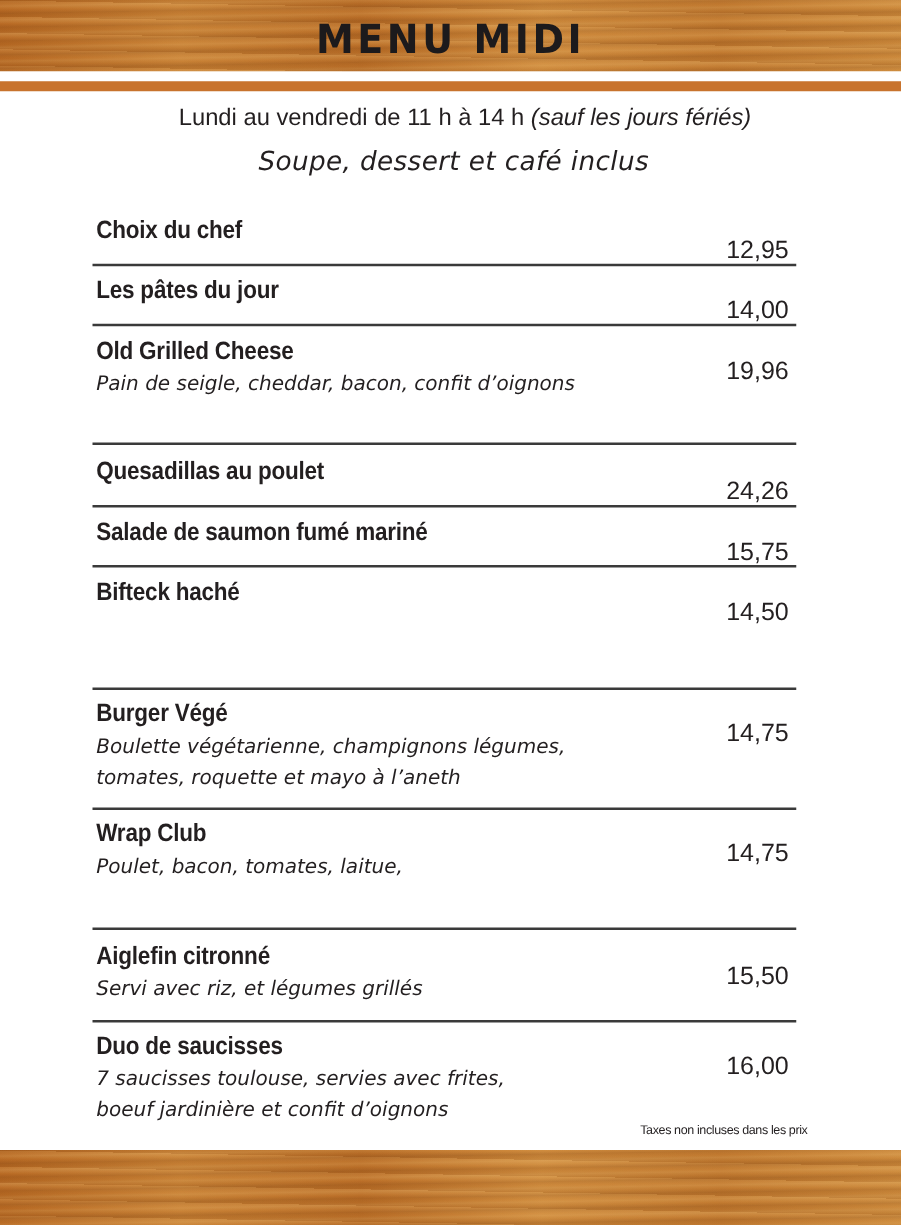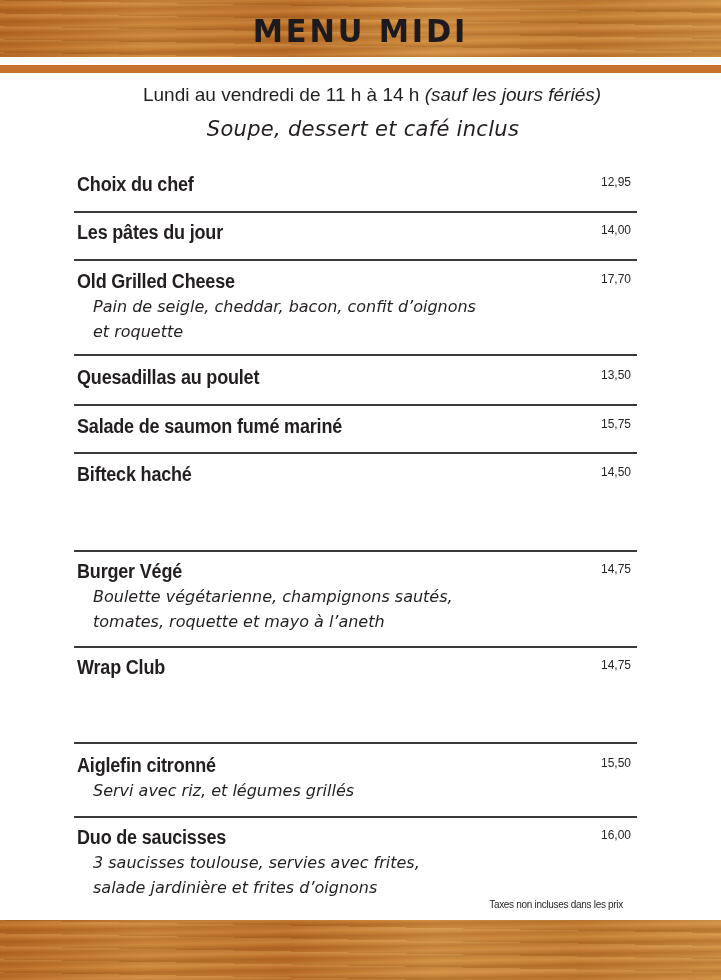--- a/index.html
+++ b/index.html
@@ -40,33 +40,33 @@
     font-size: 21px; color: #231f20; font-style: italic; letter-spacing: 0.3px;
   }
   .item { position: absolute; left: 77px; width: 560px; }
   .item-name {
     position: absolute; left: 0; top: 0;
     font-family: "Liberation Sans", sans-serif; font-weight: bold;
     font-size: 20px; color: #231f20; letter-spacing: -0.2px;
     transform: scaleX(0.9); transform-origin: left center; white-space: nowrap;
   }
   .item-price {
-    position: absolute; right: 6px; top: 2px;
-    font-size: 12px; color: #231f20;
+    position: absolute; right: 6px; top: 16px;
+    font-size: 20px; color: #231f20;
   }
   .item-desc {
     position: absolute; left: 0; top: 25px;
     font-family: "DejaVu Sans", sans-serif; font-style: italic;
-    font-size: 16px; line-height: 24.5px; color: #231f20; white-space: nowrap; margin-left: 16px;
+    font-size: 16px; line-height: 24.5px; color: #231f20; white-space: nowrap;
   }
   .divider {
     position: absolute; left: 74px; width: 563px; height: 2px; background: #3a3a3a;
   }
   .taxes {
-    position: absolute; top: 899px; right: 98px;
+    position: absolute; top: 899px; right: 75px;
     font-size: 10px; color: #231f20; letter-spacing: -0.3px;
   }
 </style>
 </head>
 <body>
 
 <div class="wood wood-top"></div>
 <div class="title">MENU MIDI</div>
 <div class="band"></div>
 
@@ -83,31 +83,30 @@
 <div class="divider" style="top:211px;"></div>
 
 <div class="item" style="top:221px;">
   <div class="item-name">Les pâtes du jour</div>
   <div class="item-price">14,00</div>
 </div>
 <div class="divider" style="top:259px;"></div>
 
 <div class="item" style="top:270px;">
   <div class="item-name">Old Grilled Cheese</div>
-  <div class="item-price">17,70</div>
+  <div class="item-price">19,96</div>
   <div class="item-desc">
     <div>Pain de seigle, cheddar, bacon, confit d’oignons</div>
-    <div>et roquette</div>
   </div>
 </div>
 <div class="divider" style="top:354px;"></div>
 
 <div class="item" style="top:366px;">
   <div class="item-name">Quesadillas au poulet</div>
-  <div class="item-price">13,50</div>
+  <div class="item-price">24,26</div>
 </div>
 <div class="divider" style="top:404px;"></div>
 
 <div class="item" style="top:415px;">
   <div class="item-name">Salade de saumon fumé mariné</div>
   <div class="item-price">15,75</div>
 </div>
 <div class="divider" style="top:452px;"></div>
 
 <div class="item" style="top:463px;">
@@ -115,47 +114,48 @@
   <div class="item-price">14,50</div>
   <div class="item-desc">
   </div>
 </div>
 <div class="divider" style="top:550px;"></div>
 
 <div class="item" style="top:560px;">
   <div class="item-name">Burger Végé</div>
   <div class="item-price">14,75</div>
   <div class="item-desc">
-    <div>Boulette végétarienne, champignons sautés,</div>
+    <div>Boulette végétarienne, champignons légumes,</div>
     <div>tomates, roquette et mayo à l’aneth</div>
   </div>
 </div>
 <div class="divider" style="top:646px;"></div>
 
 <div class="item" style="top:656px;">
   <div class="item-name">Wrap Club</div>
   <div class="item-price">14,75</div>
   <div class="item-desc">
+    <div>Poulet, bacon, tomates, laitue,</div>
   </div>
 </div>
 <div class="divider" style="top:742px;"></div>
 
 <div class="item" style="top:754px;">
   <div class="item-name">Aiglefin citronné</div>
   <div class="item-price">15,50</div>
   <div class="item-desc">
     <div>Servi avec riz, et légumes grillés</div>
   </div>
 </div>
 <div class="divider" style="top:816px;"></div>
 
 <div class="item" style="top:826px;">
   <div class="item-name">Duo de saucisses</div>
   <div class="item-price">16,00</div>
   <div class="item-desc">
-    <div>3 saucisses toulouse, servies avec frites,</div>
-    <div>salade jardinière et frites d’oignons</div>
+    <div>7 saucisses toulouse, servies avec frites,</div>
+    <div>boeuf jardinière et confit d’oignons</div>
   </div>
 </div>
 
 <div class="taxes">Taxes non incluses dans les prix</div>
 
 <div class="wood wood-bottom"></div>
 
 </body></html>

